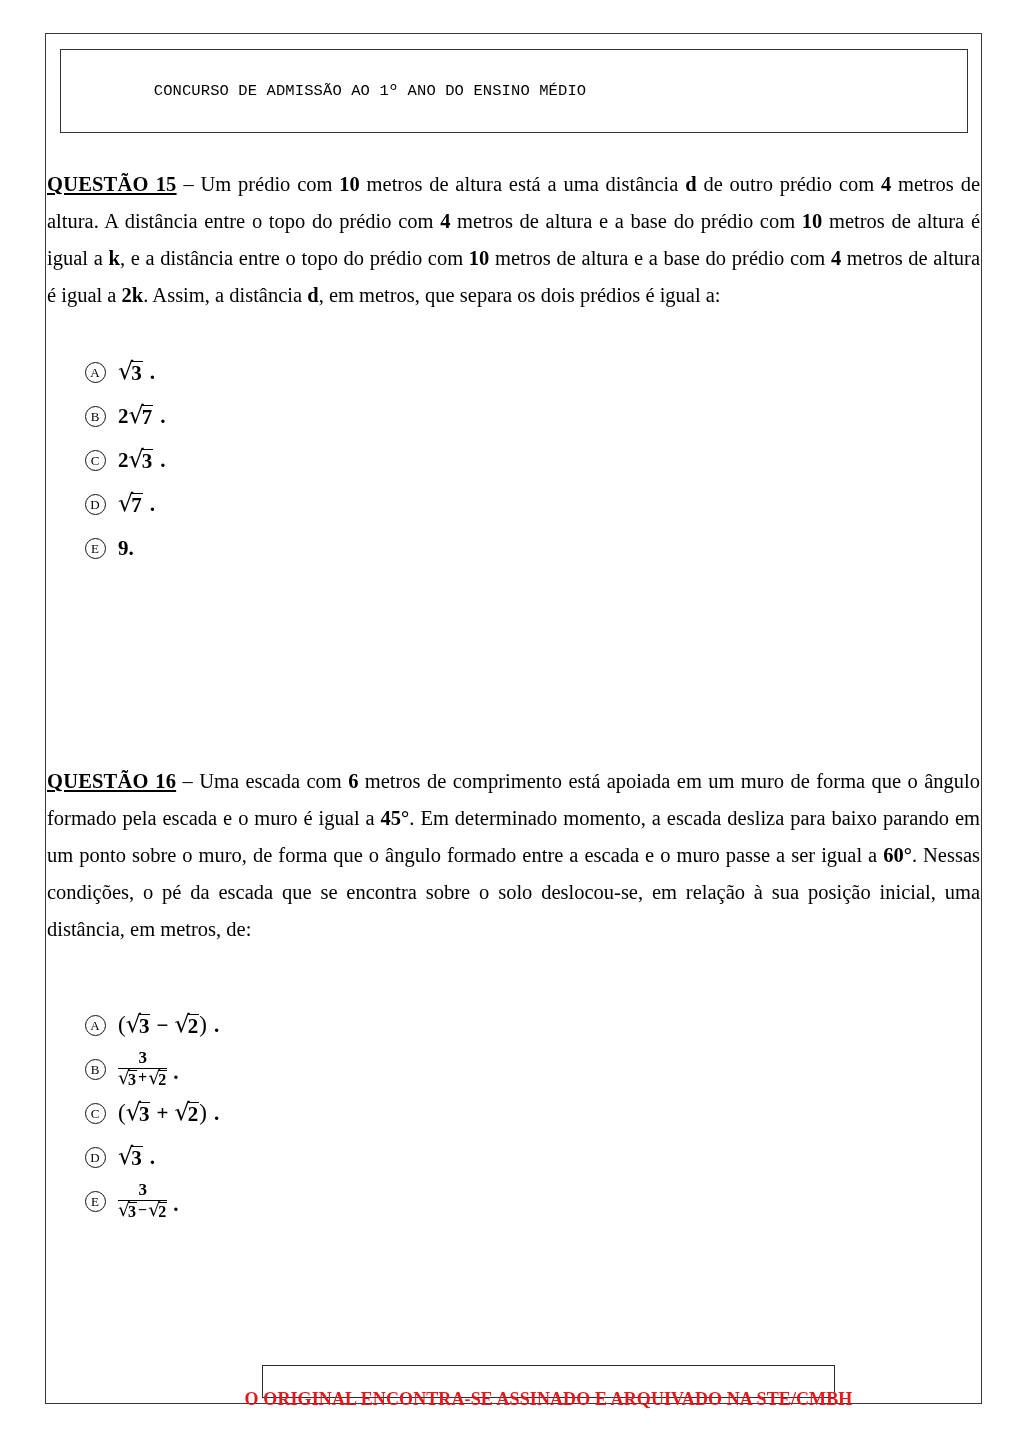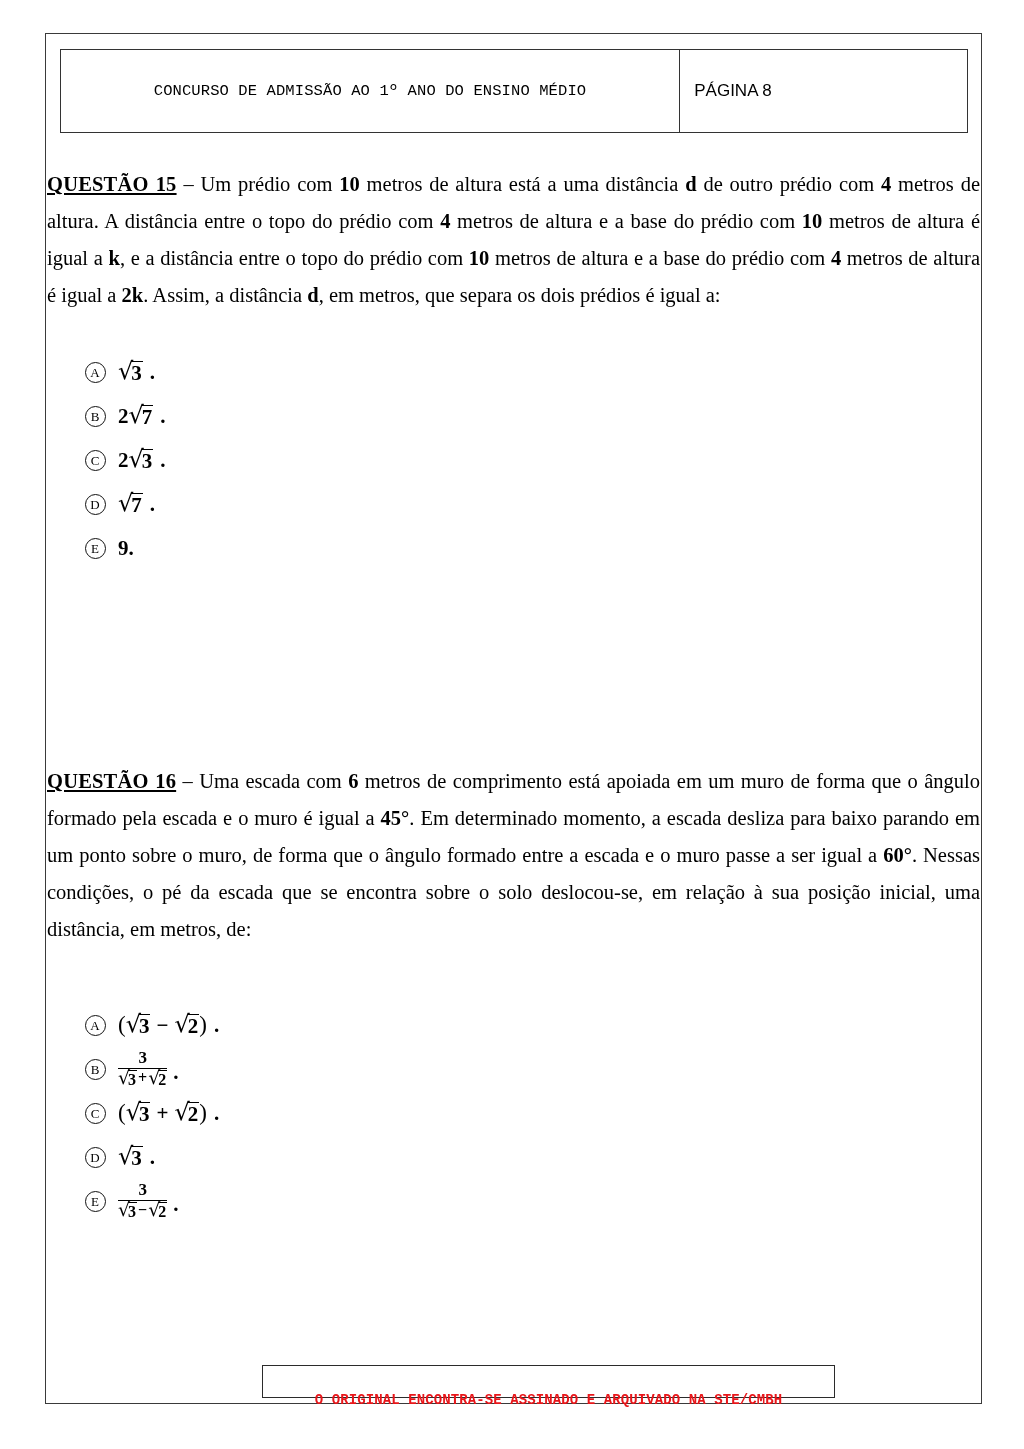--- a/index.html
+++ b/index.html
@@ -218,39 +218,36 @@
     height: 33px;
     border: 1.5px solid #2b2b2b;
     box-sizing: border-box;
     background: #ffffff;
     display: flex;
     align-items: center;
     justify-content: center;
   }
   .footer-stamp .txt {
     color: #e8161a;
-    font-family: Liberation Mono, monospace;
-    font-weight: bold;
-    font-size: 14px;
+    font-family: Liberation Serif, serif;
+    font-weight: bold;
+    font-size: 18px;
     letter-spacing: 0.1px;
     white-space: nowrap;
     margin-top: 36px;
   }
 </style>
 </head>
 <body>
 
 <div class="page-frame"></div>
 
 <div class="header-table">
   <div class="hdr-cell hdr-title">
     <div class="line">CONCURSO DE ADMISSÃO AO 1º ANO DO ENSINO MÉDIO</div>
-  </div>
-  <div class="hdr-cell hdr-page">
-    <div class="line">PÁGINA 8</div>
   </div>
 </div>
 
 <div class="question" id="question-15">
   <div class="q-body">
     <span class="q-label">QUESTÃO 15</span><span>&nbsp;</span><span>–</span><span class="q-rich"><span> Um prédio com </span><span class="b">10</span><span> metros de altura está a uma distância </span><span class="b">d</span><span> de outro prédio com </span><span class="b">4</span><span> metros de altura. A distância entre o topo do prédio com </span><span class="b">4</span><span> metros de altura e a base do prédio com </span><span class="b">10</span><span> metros de altura é igual a </span><span class="b">k</span><span>, e a distância entre o topo do prédio com </span><span class="b">10</span><span> metros de altura e a base do prédio com </span><span class="b">4</span><span> metros de altura é igual a </span><span class="b">2k</span><span>. Assim, a distância </span><span class="b">d</span><span>, em metros, que separa os dois prédios é igual a:</span></span>
   </div>
 </div>
 
 <div class="options" id="options-15">

